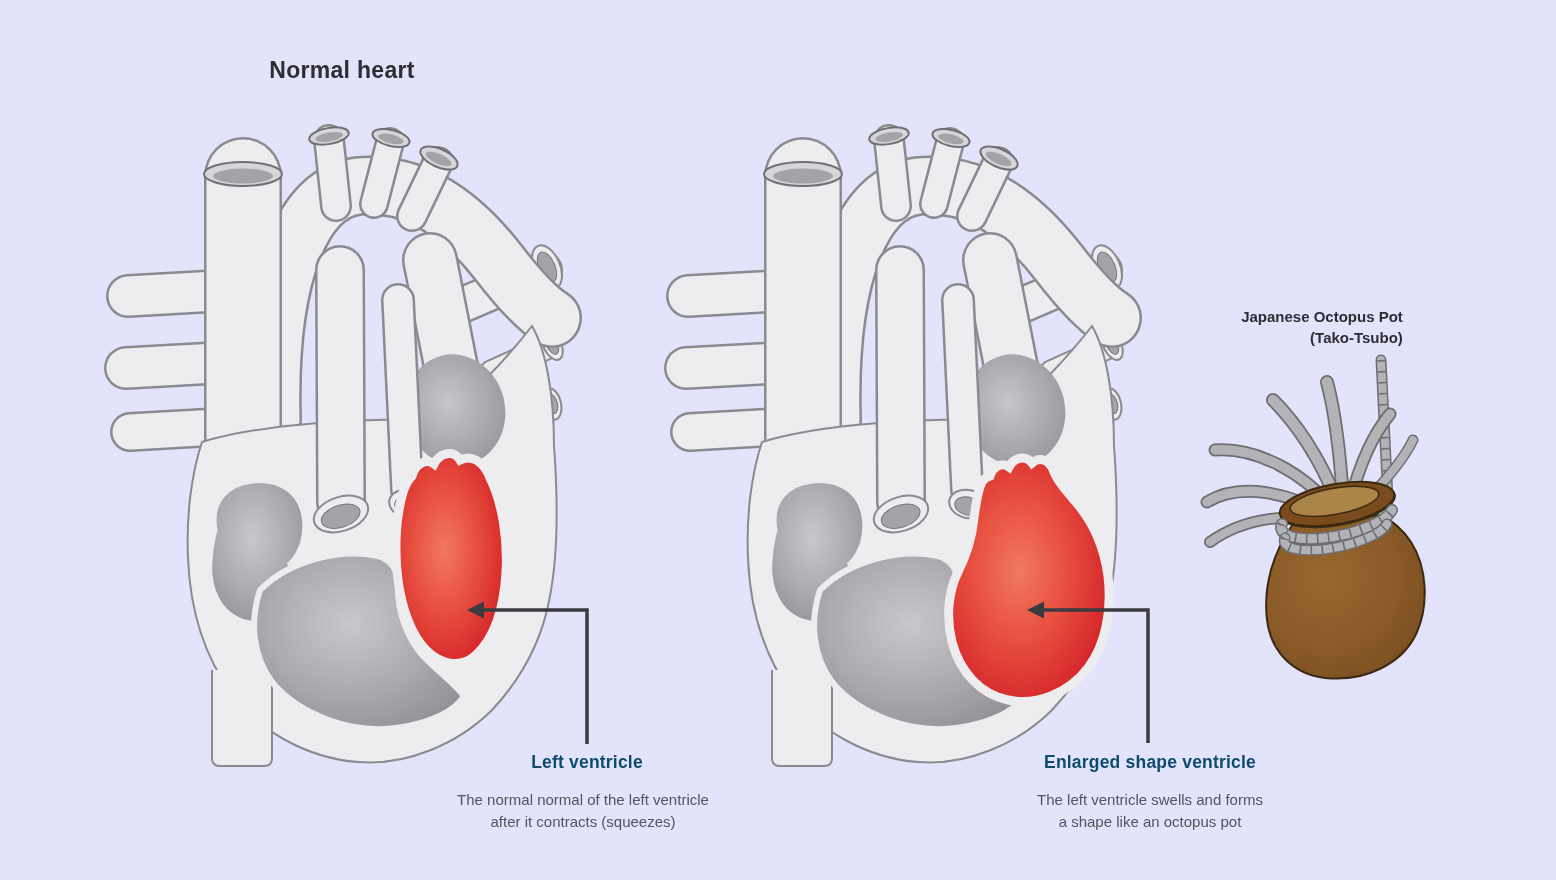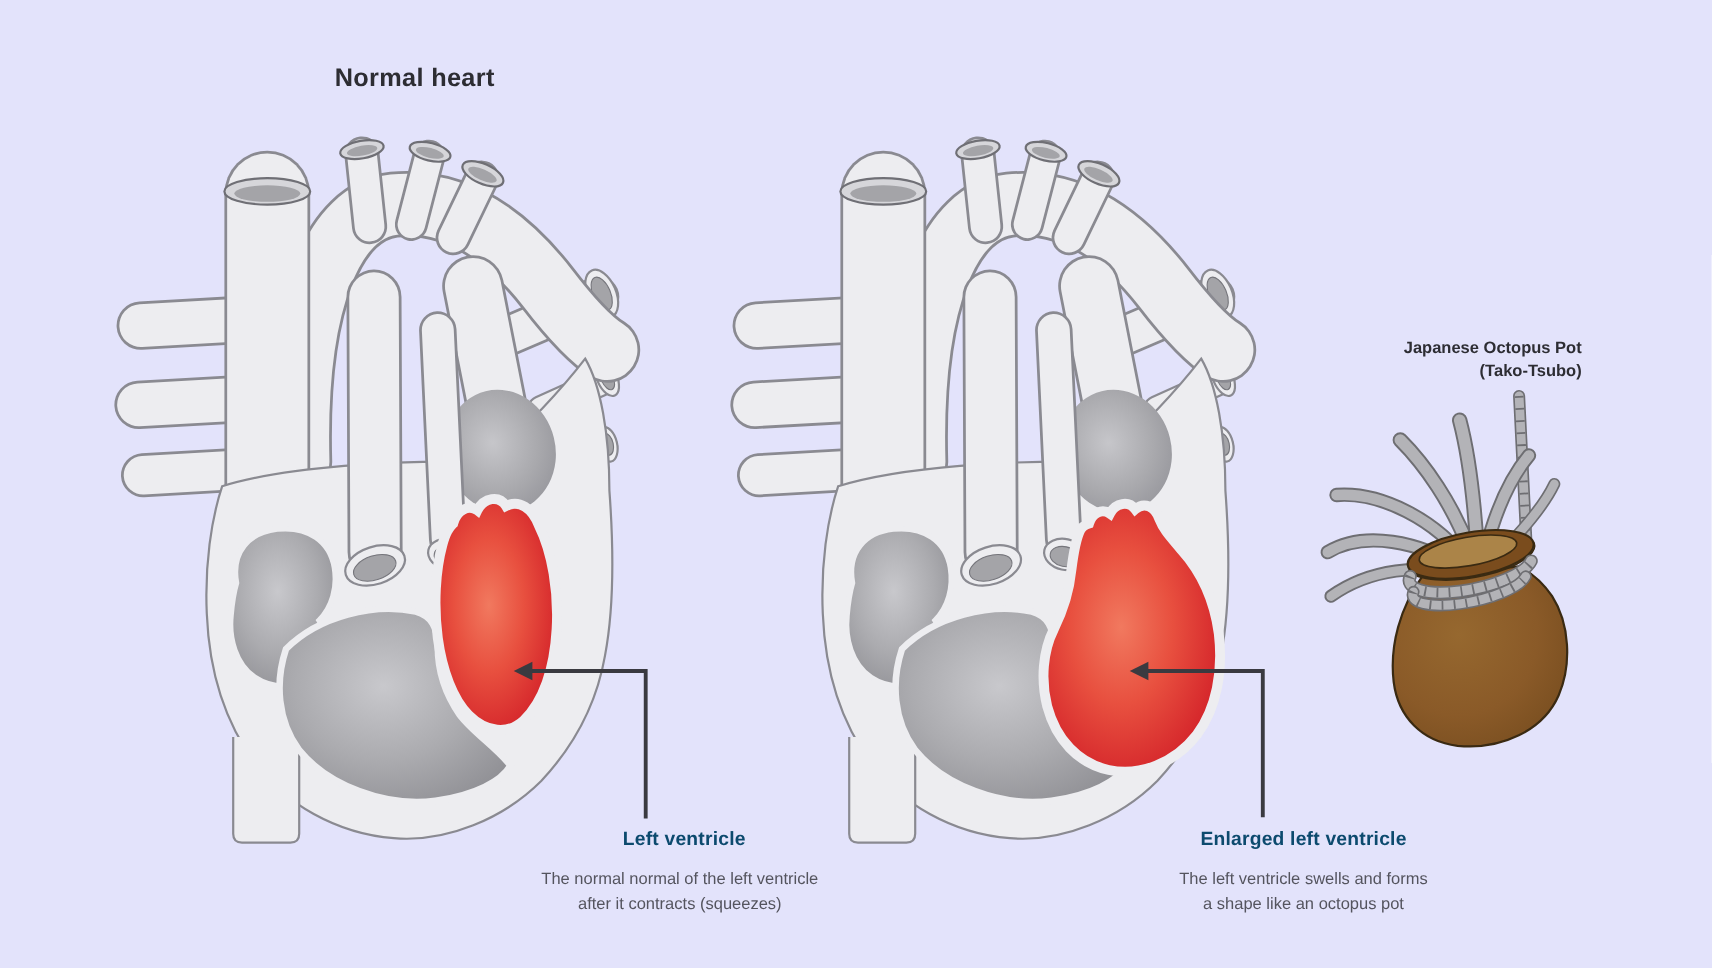--- a/index.html
+++ b/index.html
@@ -4,21 +4,21 @@
 <style>
   html,body{margin:0;padding:0;}
   .stage{
     position:relative;
     width:1556px;height:880px;
     background:#e3e3fb;
     overflow:hidden;
     font-family:"Liberation Sans", sans-serif;
   }
   .abs{position:absolute;}
-  .center-x{transform:translateX(-50%);white-space:nowrap;margin-left:35px;}
+  .center-x{transform:translateX(-50%);white-space:nowrap;}
   .panel-title{
     font-size:23px;font-weight:bold;color:#2d2d33;letter-spacing:.3px;
   }
   .lv-label{
     font-size:17.5px;font-weight:bold;color:#0c4a6e;letter-spacing:.2px;text-align:center;
   }
   .caption{
     font-size:15px;color:#54545e;line-height:22px;text-align:center;
   }
   .pot-label{
@@ -241,19 +241,19 @@
       <path d="M 100 186 A 52 16 -12 0 0 202 172" fill="none" stroke="#6e6e72" stroke-width="8" stroke-dasharray="1.6 9.4"></path>
     </g>
   </svg>
 
   <div class="abs center-x lv-label" style="left:587px;top:752px">Left ventricle</div>
   <div class="abs center-x caption" style="left:583px;top:789px">
     <div>The normal normal of the left ventricle</div>
     <div>after it contracts (squeezes)</div>
   </div>
 
-  <div class="abs center-x lv-label" style="left:1150px;top:752px">Enlarged left ventricle</div>
+  <div class="abs center-x lv-label" style="left:1150px;top:752px">Enlarged shape ventricle</div>
   <div class="abs center-x caption" style="left:1150px;top:789px">
     <div>The left ventricle swells and forms</div>
     <div>a shape like an octopus pot</div>
   </div>
 
 </div>
 
 </body></html>

